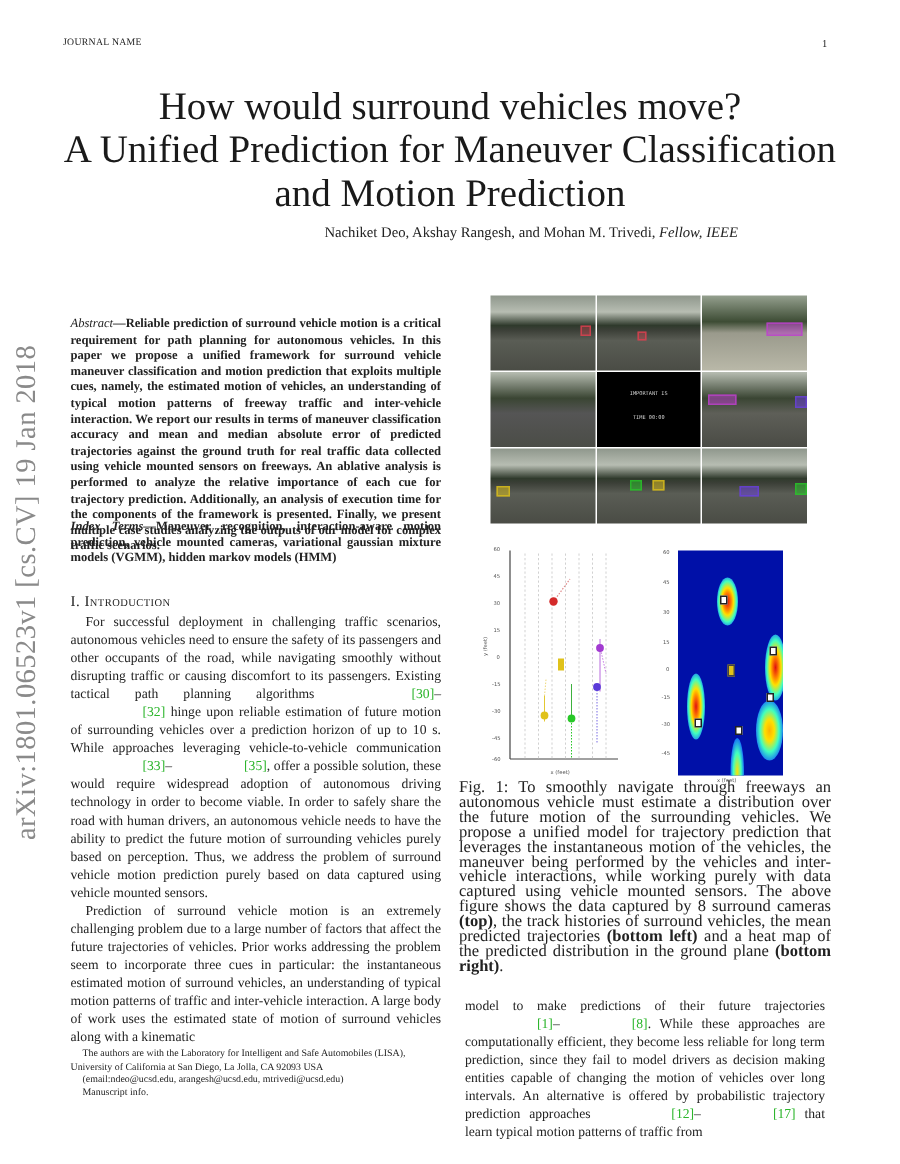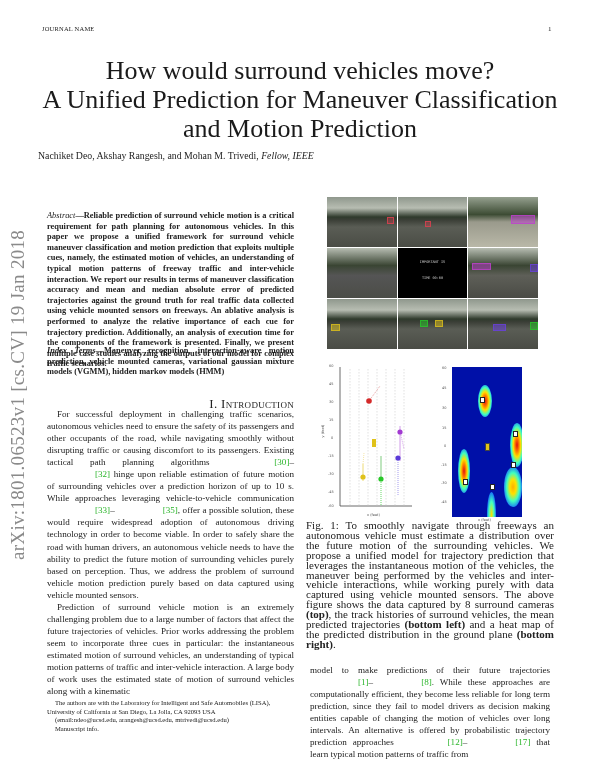--- a/index.html
+++ b/index.html
@@ -2,31 +2,31 @@
 <html><head>
 <meta charset="utf-8">
 <style>
   html, body { margin:0; padding:0; background:#fff; }
   body { width:600px; height:776px; position:relative; overflow:hidden;
          font-family:"Liberation Serif", "DejaVu Serif", serif; color:#222; }
   .abs { position:absolute; }
   .running-head { left:42px; top:25px; font-size:6.5px; letter-spacing:0.2px; }
   .page-num { left:548px; top:25px; font-size:7px; }
   .title { left:0; width:600px; top:56px; text-align:center; font-size:26px; line-height:29px; color:#1a1a1a; }
-  .authors { left:0; width:492px; top:150px; text-align:left; font-size:9.8px;padding-left:38px; }
+  .authors { left:0; width:492px; top:150px; text-align:right; font-size:9.8px; }
   .authors i { font-style:italic; }
   .arxiv { left:7px; top:560px; transform-origin:0 0; transform:rotate(-90deg);
            font-size:19px; color:#8a8a8a; white-space:nowrap; letter-spacing:0.3px; }
   .col { font-size:9.1px; line-height:12.05px; text-align:justify; }
   .col-left { left:47px; width:247px; }
   .col-right { left:306px; width:248px; }
   .abstract { top:211px; font-weight:bold; font-size:8.4px; line-height:10.6px; }
   .abstract .lead { font-style:italic; font-weight:normal; }
   .indexterms { top:346px; font-weight:bold; font-size:8.4px; line-height:10.6px; }
-  .section-head { left:47px; width:247px; top:396px; text-align:right; font-size:13px; letter-spacing:0.3px; }
+  .section-head { left:47px; width:247px; top:396px; text-align:left; font-size:10px; letter-spacing:0.3px; }
   .sc { font-variant:small-caps; }
   .intro { top:408px; }
   .intro p { margin:0; text-indent:10px; }
   .ref { color:#2bb52b;padding-left:48px; }
   .footnote { left:47px; width:247px; top:699px; font-size:6.6px; line-height:8.6px; }
   .footnote p { margin:0; }
   .caption { top:521px; font-size:11px; line-height:9.9px; }
   .caption b { font-weight:bold; }
   .right-body { top:660px; }
   .right-body p { margin:4px; }

